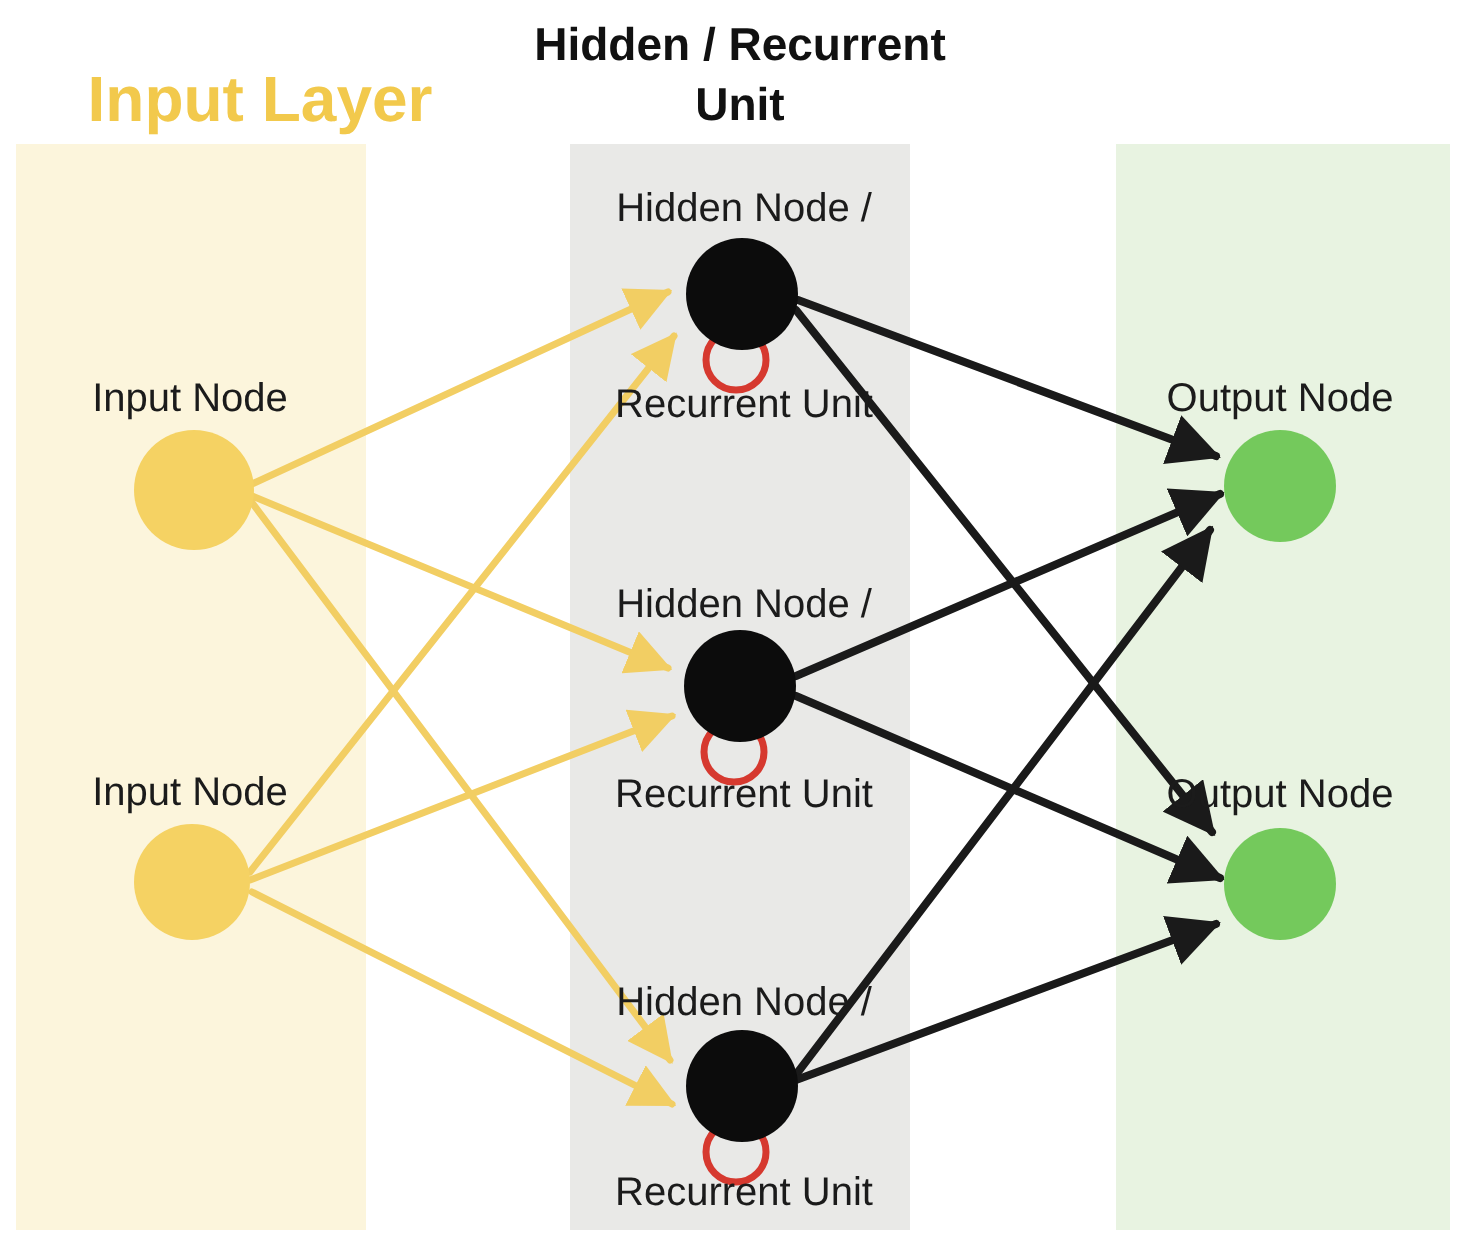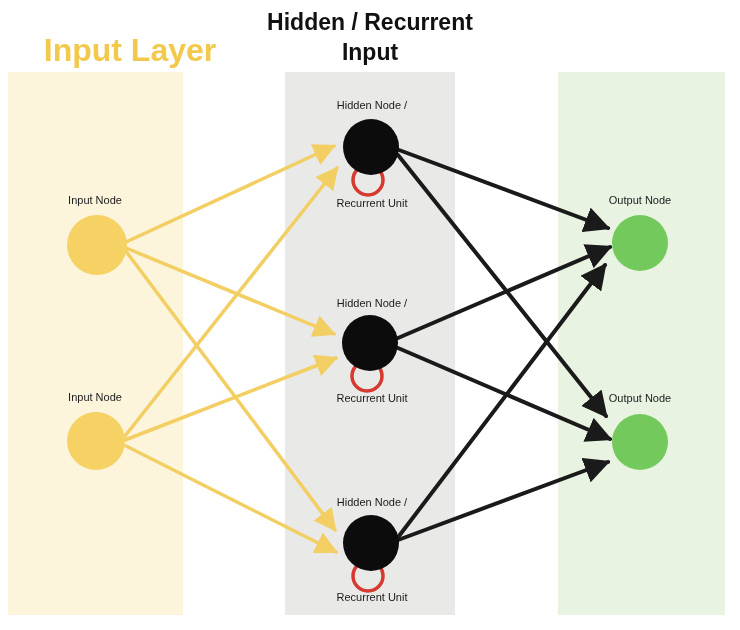--- a/index.html
+++ b/index.html
@@ -17,38 +17,38 @@
   }
   .heading-input{left:97px;top:50px;color:#F2C94C;}
   .heading-output{left:645px;top:50px;color:#6CC24B;}
   .diagram-title{
     position:absolute;left:370px;top:7px;transform:translateX(-50%);
     text-align:center;font-size:23px;font-weight:bold;color:#111111;
     line-height:30px;white-space:nowrap;
   }
   .node-label{
     position:absolute;transform:translate(-50%,-50%);
-    font-size:11px;color:#1b1b1b;white-space:nowrap;
+    font-size:20px;color:#1b1b1b;white-space:nowrap;
   }
   svg{position:absolute;left:0;top:0;}
   .edge-y{stroke-width:3.5;stroke-linecap:round;}
   .edge-b{stroke-width:4;stroke-linecap:round;}
 </style>
 </head>
 <body>
 
 <div id="canvas">
 
   <div class="band band-input"></div>
   <div class="band band-hidden"></div>
   <div class="band band-output"></div>
 
   <div class="diagram-title">
     <div>Hidden / Recurrent</div>
-    <div>Input</div>
+    <div>Unit</div>
   </div>
   <div class="heading heading-input">Input Layer</div>
 
   <svg width="740" height="630" viewBox="0 0 740 630">
     <defs>
       <marker id="ah-y" viewBox="0 0 10 10" refX="9" refY="5" markerWidth="6.5" markerHeight="6.5" orient="auto-start-reverse">
         <polygon points="0,0 10,5 0,10" fill="#F2CE63"></polygon>
       </marker>
       <marker id="ah-b" viewBox="0 0 10 10" refX="9" refY="5" markerWidth="6.5" markerHeight="6.5" orient="auto-start-reverse">
         <polygon points="0,0 10,5 0,10" fill="#1A1A1A"></polygon>

